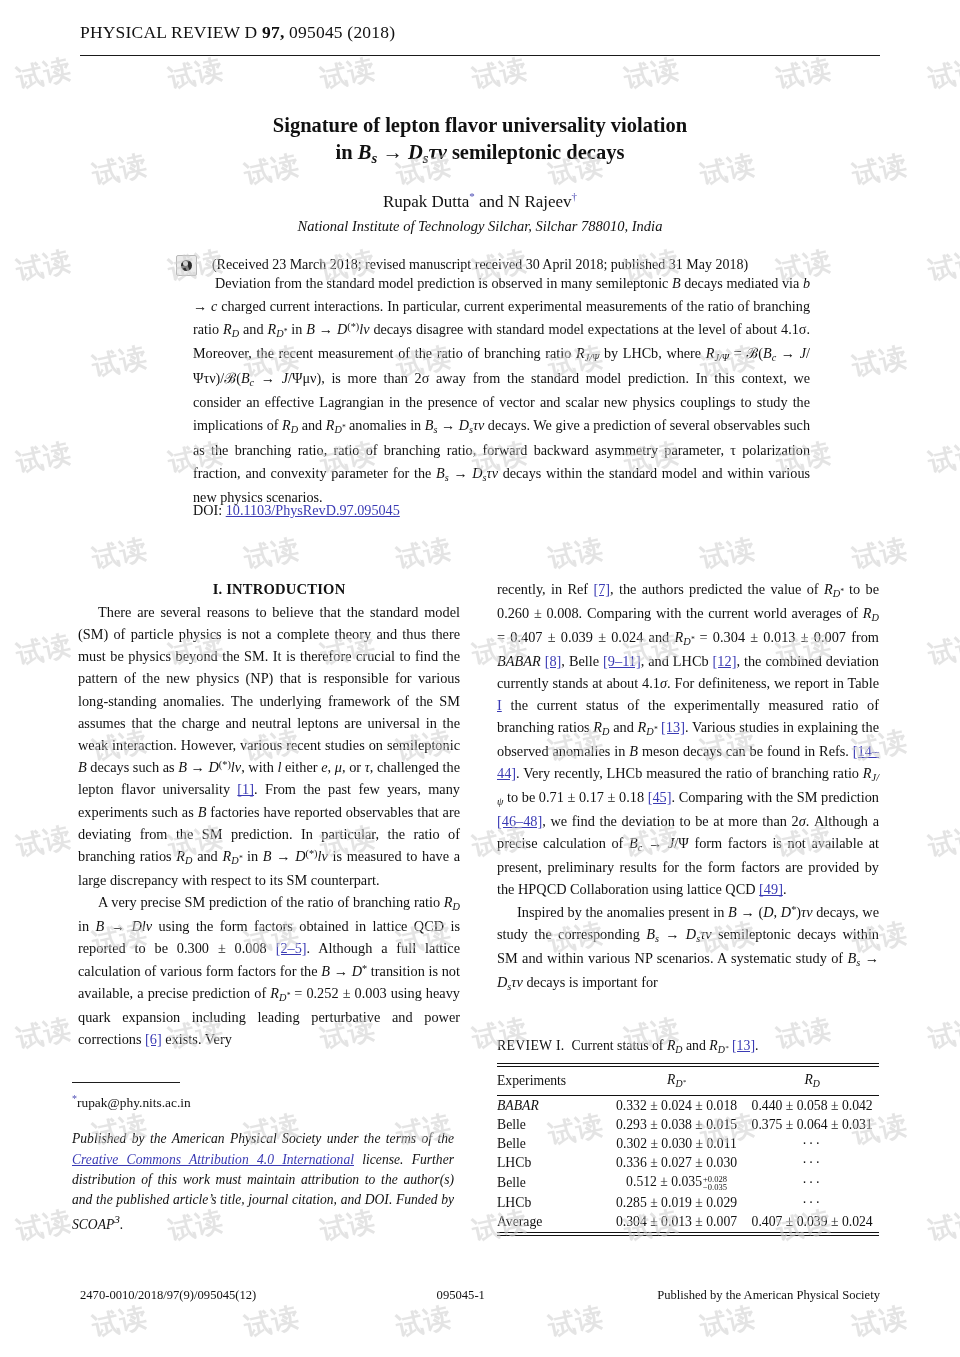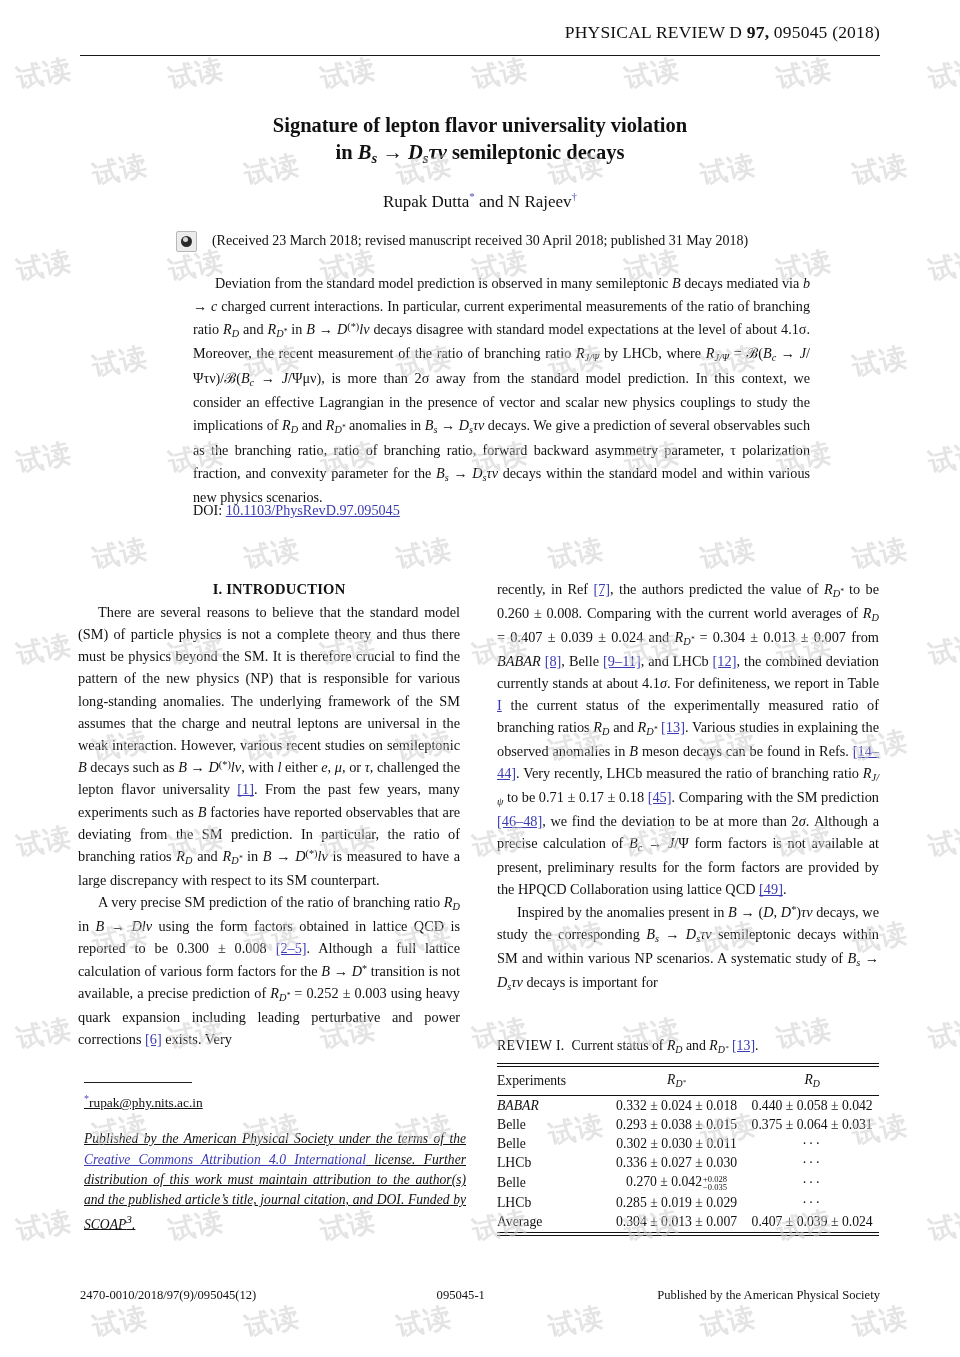--- a/index.html
+++ b/index.html
@@ -42,21 +42,21 @@
     inset: 0;
     z-index: 2;
   }
 
   
   .runhead {
     position: absolute;
     left: 80px;
     right: 80px;
     top: 22px;
-    text-align: right;
+    text-align: left;
   }
   .runhead .rh-text {
     font-size: 17.5px;
     font-family: "Liberation Serif", serif;
     letter-spacing: .2px;
     white-space: nowrap;
   }
   .runhead .rh-text .vol { font-weight: bold; }
   .rh-rule {
     position: absolute;
@@ -169,26 +169,25 @@
   }
 
   
   i, .mi { font-style: italic; }
   .sub { font-size: .72em; vertical-align: -0.28em; font-style: italic;}
   .sup { font-size: .72em; vertical-align: 0.42em; }
 
   
   .footnotes {
     position: absolute;
-    left: 84px;
+    left: 72px;
     top: 1082px;
     width: 382px;
     font-size: 13.4px;
     line-height: 1.48;
-    text-decoration: underline;
   }
   .fn-rule {
     width: 108px;
     border-top: 1.3px solid #1d1d1d;
     margin-bottom: 9px;
   }
   .fn-line sup { font-size: 10px; color: #4a4ab4; vertical-align: super; }
   .license {
     margin-top: 16px;
     font-style: italic;
@@ -376,20 +375,21 @@
   <div class="titleblock">
     <h1 class="paper-title">
       <span>Signature of lepton flavor universality violation</span><br>
       <span><span>in </span><i>B</i><span class="sub">s</span><i> → D</i><span class="sub">s</span><i>τν</i><span> semileptonic decays</span></span>
     </h1>
 
     <div class="authors">
       <span>Rupak Dutta</span><sup>*</sup><span> and </span><span>N Rajeev</span><sup>†</sup>
     </div>
 
+    <div class="affiliation">National Institute of Technology Silchar, Silchar 788010, India</div>
 
     <div class="recvline">
       <span class="crossmark"></span>
       <span>(Received 23 March 2018; revised manuscript received 30 April 2018; published 31 May 2018)</span>
     </div>
   </div>
 
   <div class="abstract">
     <p>Deviation from the standard model prediction is observed in many semileptonic <i>B</i> decays mediated via <i>b</i> → <i>c</i> charged current interactions. In particular, current experimental measurements of the ratio of branching ratio <i>R</i><span class="sub">D</span> and <i>R</i><span class="sub">D<span class="sup">*</span></span> in <i>B</i> → <i>D</i><span class="sup">(*)</span><i>lν</i> decays disagree with standard model expectations at the level of about 4.1σ. Moreover, the recent measurement of the ratio of branching ratio <i>R</i><span class="sub">J/Ψ</span> by LHCb, where <i>R</i><span class="sub">J/Ψ</span> = ℬ(<i>B</i><span class="sub">c</span> → <i>J</i>/Ψτν)/ℬ(<i>B</i><span class="sub">c</span> → <i>J</i>/Ψμν), is more than 2σ away from the standard model prediction. In this context, we consider an effective Lagrangian in the presence of vector and scalar new physics couplings to study the implications of <i>R</i><span class="sub">D</span> and <i>R</i><span class="sub">D<span class="sup">*</span></span> anomalies in <i>B</i><span class="sub">s</span> → <i>D</i><span class="sub">s</span><i>τν</i> decays. We give a prediction of several observables such as the branching ratio, ratio of branching ratio, forward backward asymmetry parameter, τ polarization fraction, and convexity parameter for the <i>B</i><span class="sub">s</span> → <i>D</i><span class="sub">s</span><i>τν</i> decays within the standard model and within various new physics scenarios.</p>
   </div>
@@ -458,21 +458,21 @@
           <td>0.302 ± 0.030 ± 0.011</td>
           <td class="dots">···</td>
         </tr>
         <tr>
           <td class="lead">LHCb</td>
           <td>0.336 ± 0.027 ± 0.030</td>
           <td class="dots">···</td>
         </tr>
         <tr>
           <td class="lead">Belle</td>
-          <td><span>0.270 ± 0.042</span><span class="asym"><span>+0.028</span><br><span>−0.035</span></span></td>
+          <td><span>0.512 ± 0.035</span><span class="asym"><span>+0.028</span><br><span>−0.035</span></span></td>
           <td class="dots">···</td>
         </tr>
         <tr>
           <td class="lead">LHCb</td>
           <td>0.285 ± 0.019 ± 0.029</td>
           <td class="dots">···</td>
         </tr>
         <tr>
           <td class="lead">Average</td>
           <td>0.304 ± 0.013 ± 0.007</td>

